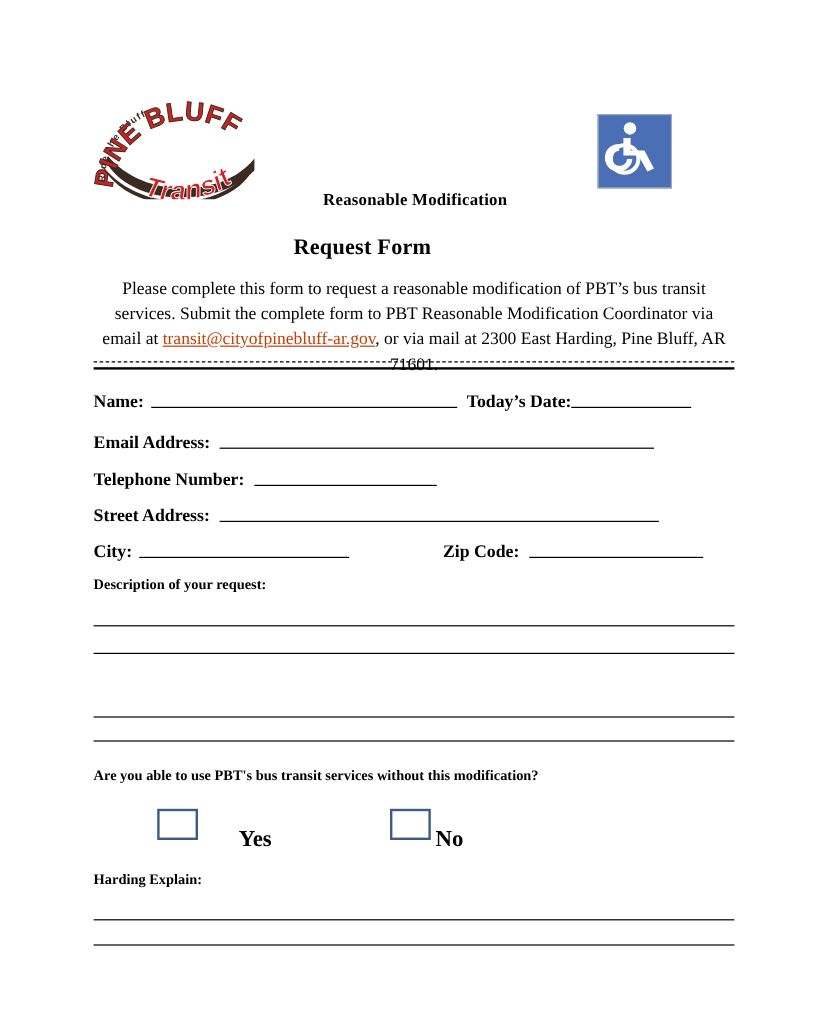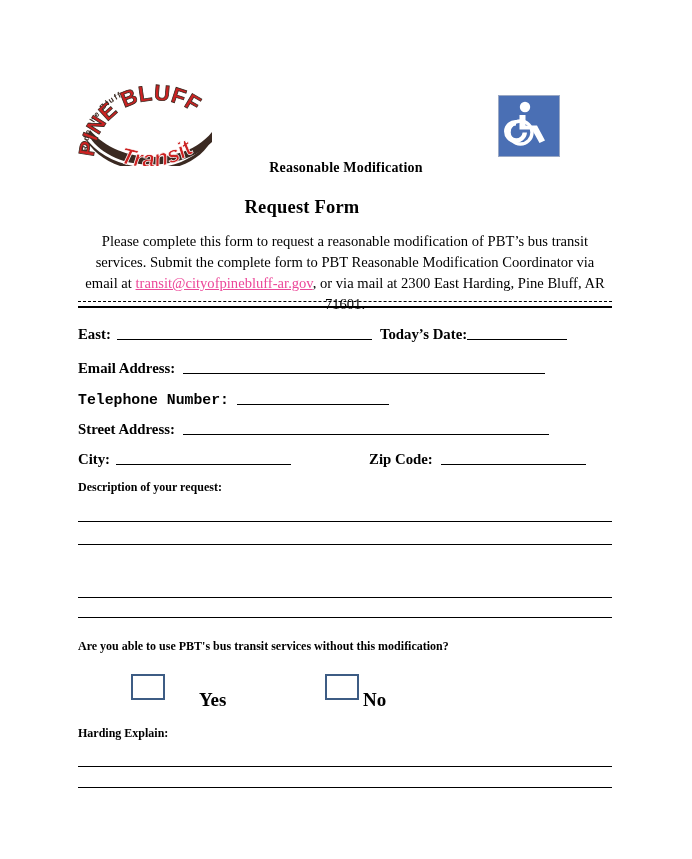--- a/index.html
+++ b/index.html
@@ -79,21 +79,21 @@
   .intro {
     position: absolute;
     left: 78px;
     top: 231px;
     width: 534px;
     font-size: 14.6px;
     line-height: 21px;
     text-align: center;
   }
   .email-link {
-    color: #ec4899;
+    color: #c2410c;
     text-decoration: underline;
   }
 
   
   .divider {
     position: absolute;
     left: 78px;
     top: 301px;
     width: 534px;
     height: 8px;
@@ -208,28 +208,28 @@
   <div class="intro">
     <span>Please complete this form to request a reasonable modification of PBT’s bus transit services.  Submit the complete form to PBT Reasonable Modification Coordinator via email at </span><a class="email-link" href="#">transit@cityofpinebluff-ar.gov</a><span>, or via mail at 2300 East Harding, Pine Bluff, AR  71601.</span>
   </div>
 
   <div class="divider">
     <div class="dash"></div>
     <div class="solid"></div>
   </div>
 
   <div class="field-row" style="top:325px;">
-    <span class="lbl">East:</span><span class="fill" style="width:255px;margin-left:6px;"></span><span class="lbl" style="margin-left:8px;">Today’s Date:</span><span class="fill" style="width:100px;"></span>
+    <span class="lbl">Name:</span><span class="fill" style="width:255px;margin-left:6px;"></span><span class="lbl" style="margin-left:8px;">Today’s Date:</span><span class="fill" style="width:100px;"></span>
   </div>
 
   <div class="field-row" style="top:359px;">
     <span class="lbl">Email Address:</span><span class="fill" style="width:362px;margin-left:8px;"></span>
   </div>
 
-  <div class="field-row" style="top:390px;font-family:Liberation Mono, monospace;">
+  <div class="field-row" style="top:390px;">
     <span class="lbl">Telephone Number:</span><span class="fill" style="width:152px;margin-left:8px;"></span>
   </div>
 
   <div class="field-row" style="top:420px;">
     <span class="lbl">Street Address:</span><span class="fill" style="width:366px;margin-left:8px;"></span>
   </div>
 
   <div class="field-row" style="top:450px;">
     <span class="lbl">City:</span><span class="fill" style="width:175px;margin-left:6px;"></span><span class="lbl" style="margin-left:78px;">Zip Code:</span><span class="fill" style="width:145px;margin-left:8px;"></span>
   </div>

